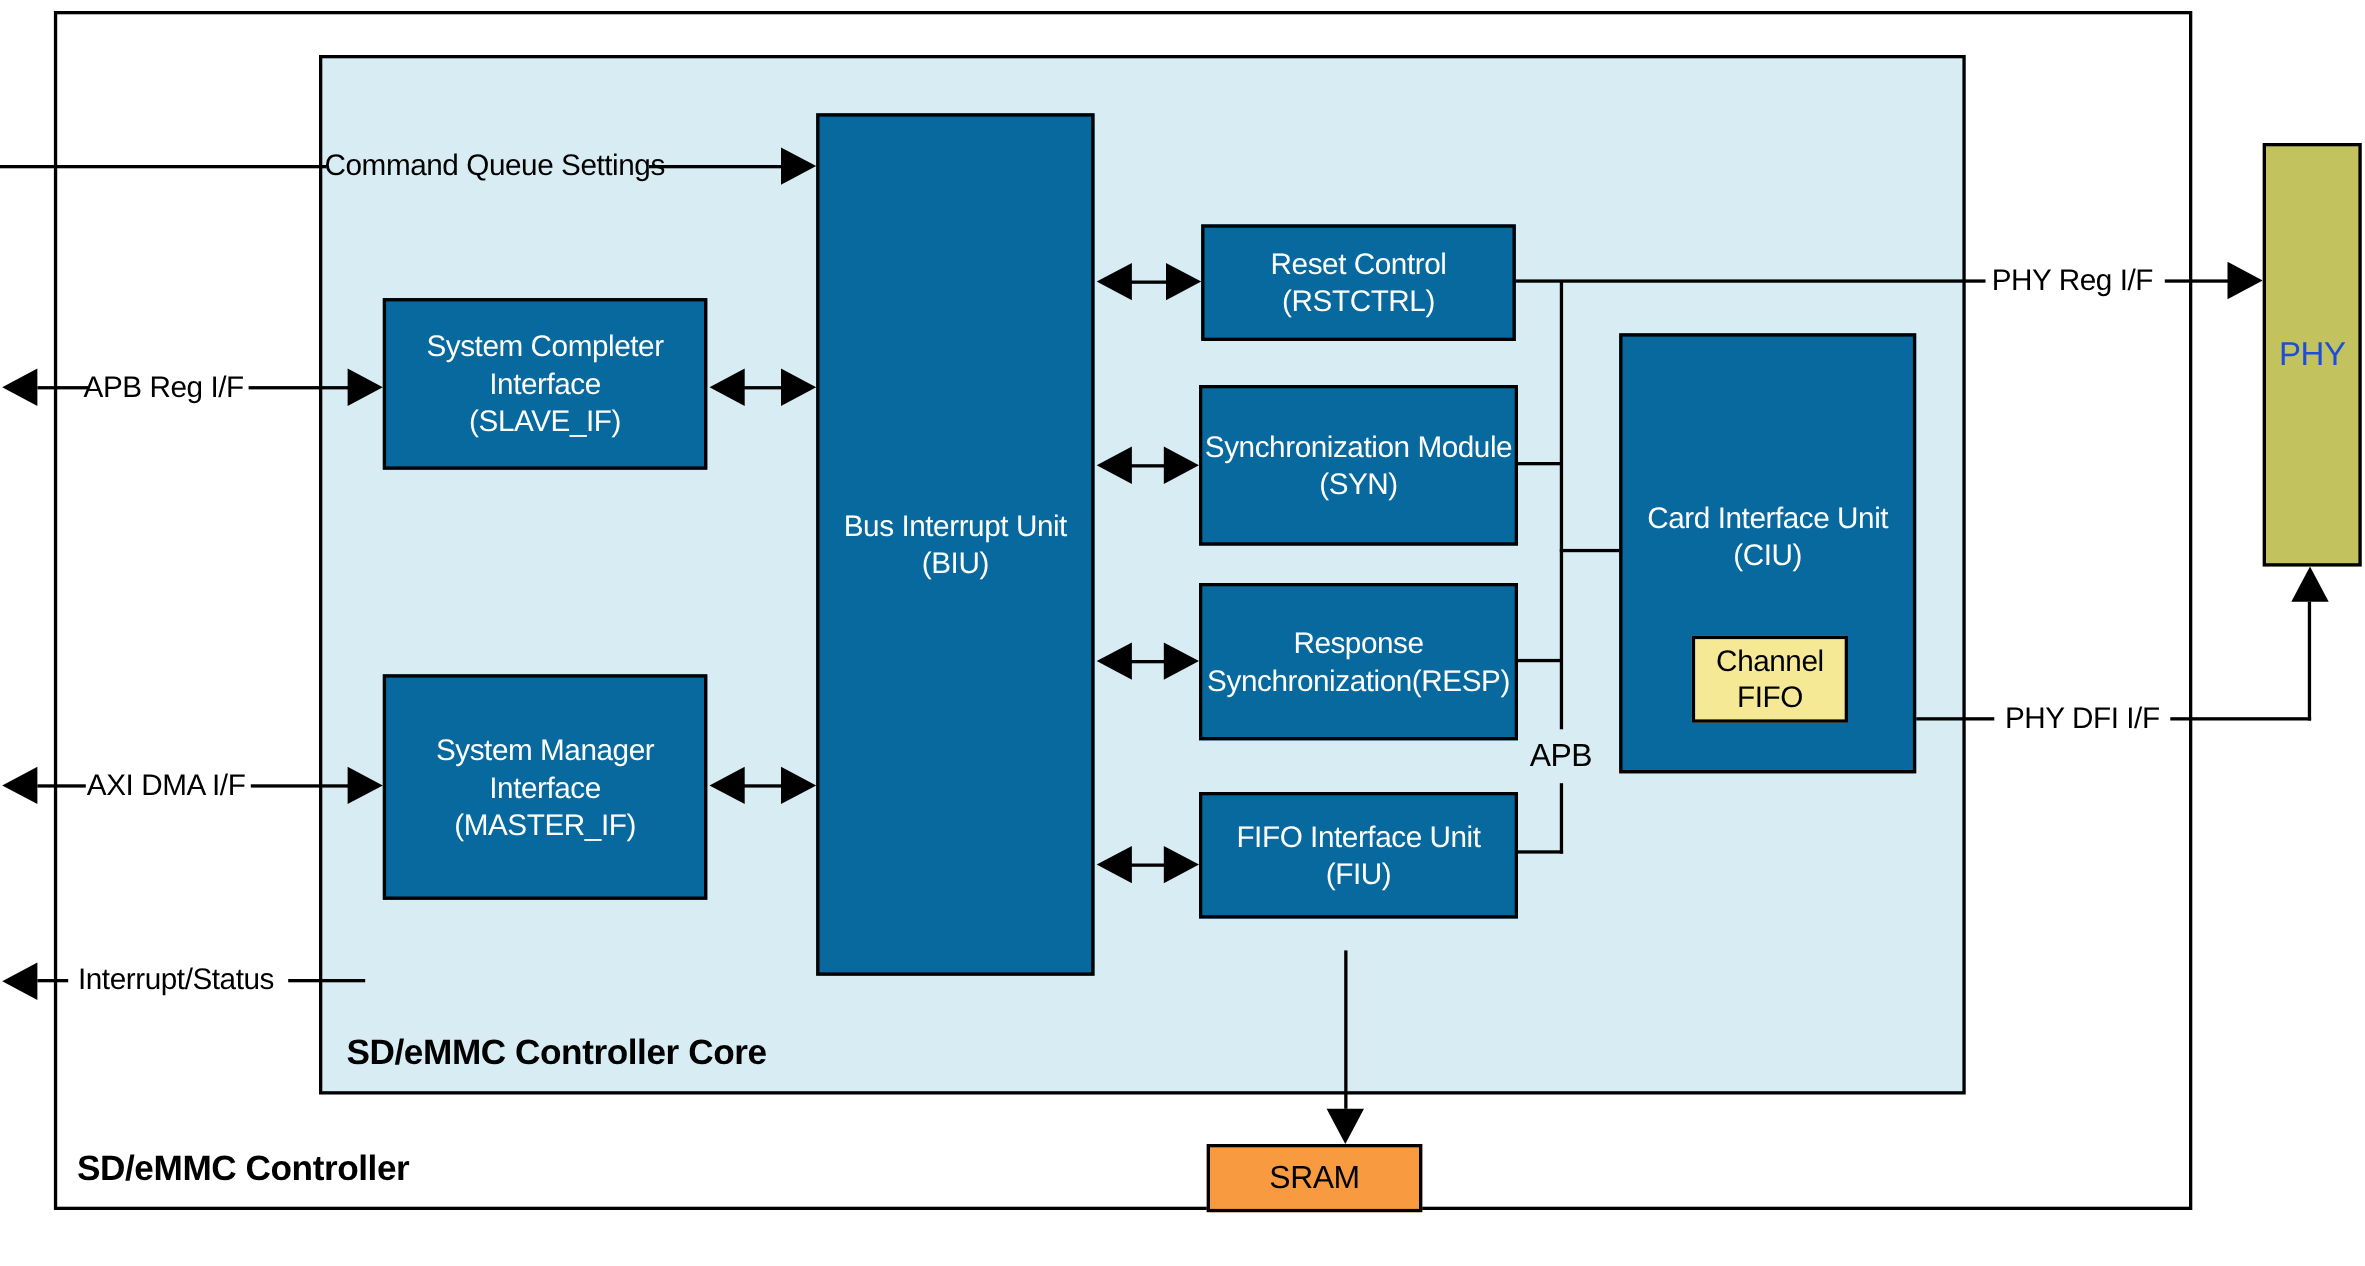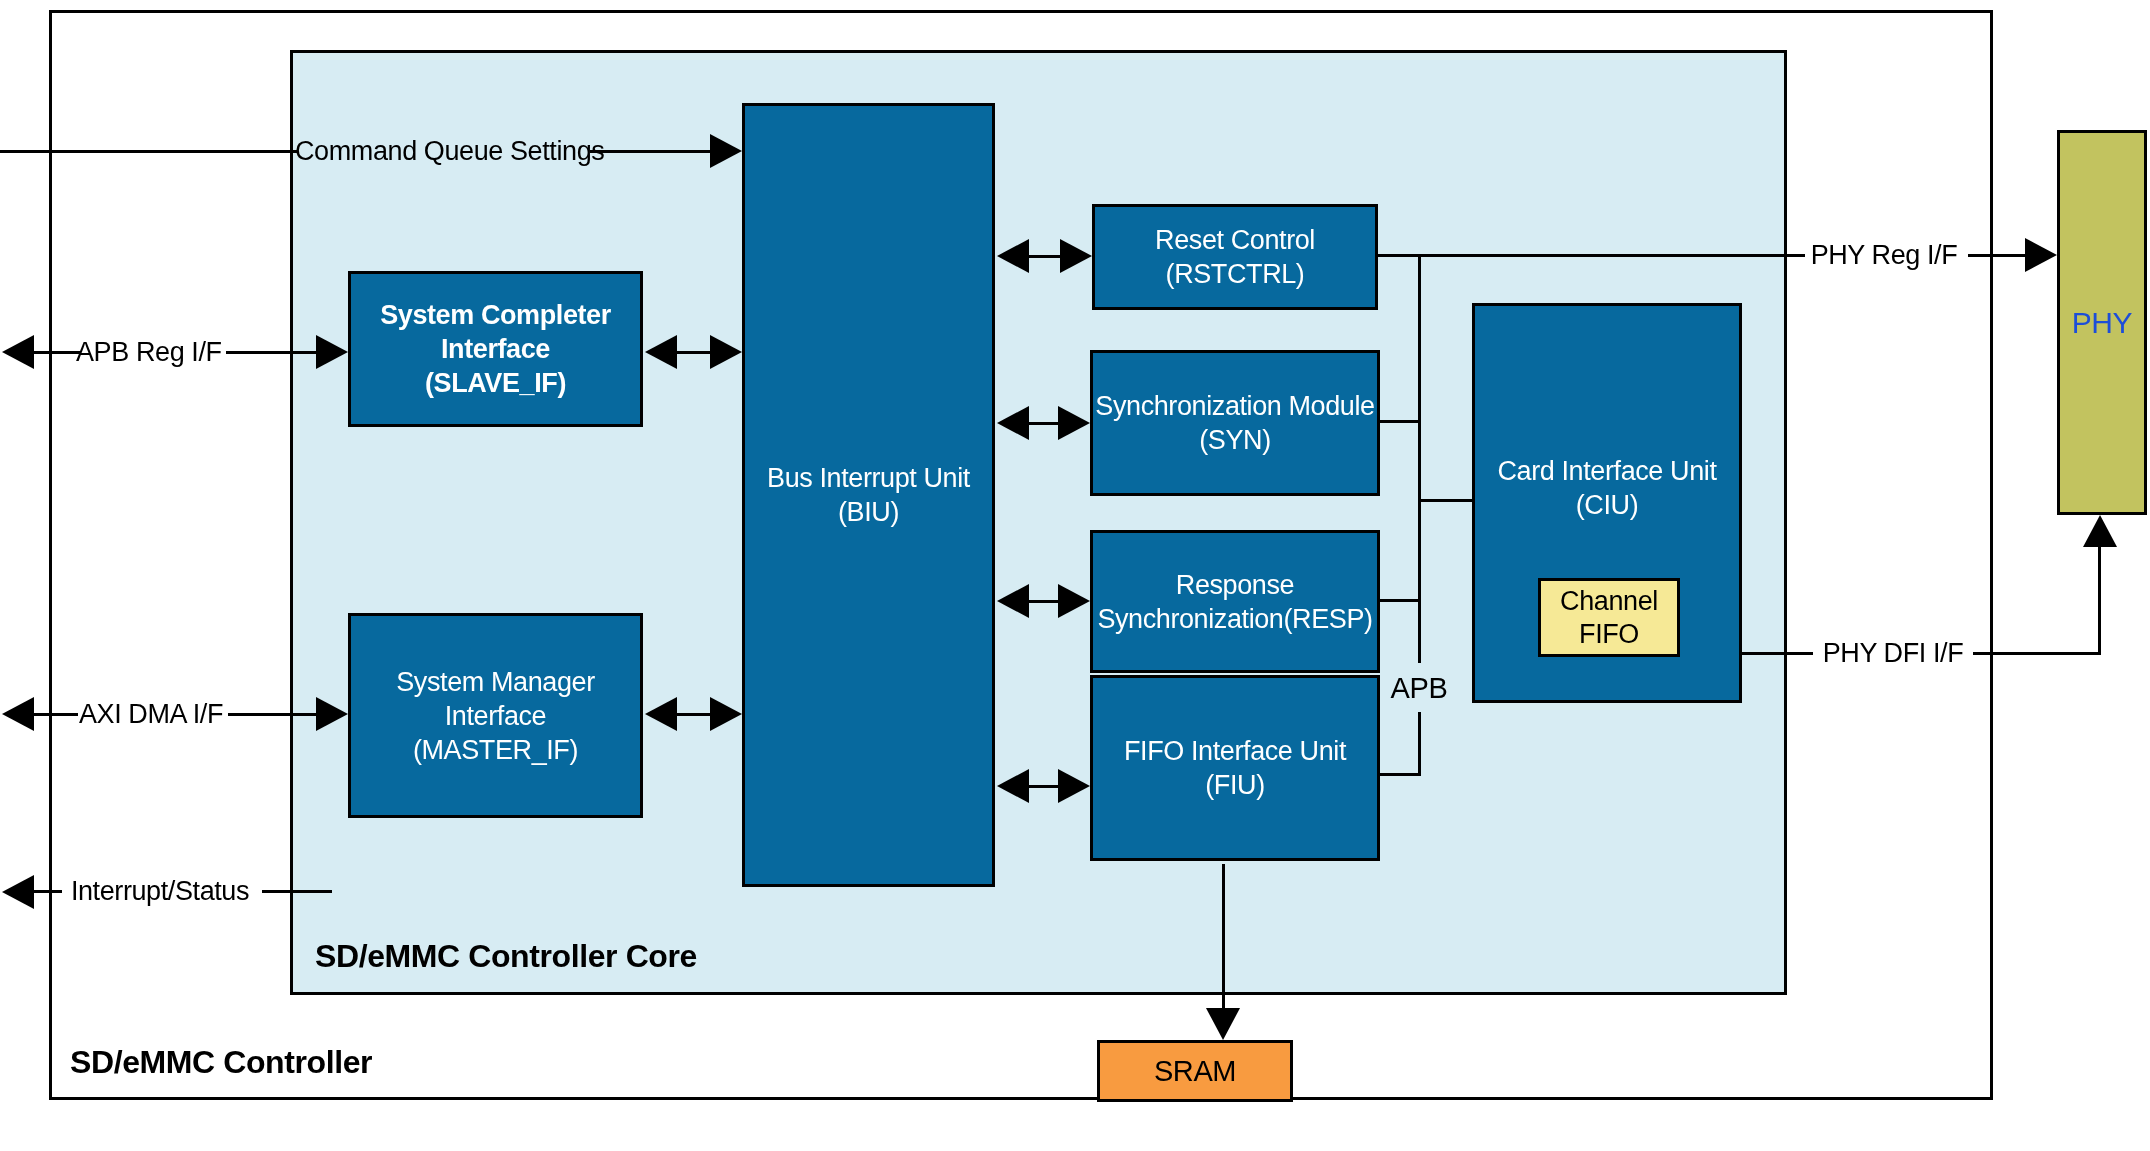--- a/index.html
+++ b/index.html
@@ -101,21 +101,21 @@
 
   <div class="hline" style="left:1742px;top:652px;width:71px;"></div>
   <div class="sig" style="left:1813px;top:653px;width:160px;">PHY DFI I/F</div>
   <div class="hline" style="left:1973px;top:652px;width:128px;"></div>
   <div class="vline" style="left:2098px;top:547px;height:108px;"></div>
   <div class="tri tri-u" style="left:2083px;top:515px;"></div>
 
   <div class="vline" style="left:1222px;top:864px;height:144px;"></div>
   <div class="tri tri-d" style="left:1206px;top:1008px;"></div>
 
-  <div class="box" style="left:348px;top:271px;width:295px;height:156px;font-weight:bold;">
+  <div class="box" style="left:348px;top:271px;width:295px;height:156px;">
     <span>System Completer</span>
     <span>Interface</span>
     <span>(SLAVE_IF)</span>
   </div>
 
   <div class="box" style="left:348px;top:613px;width:295px;height:205px;">
     <span>System Manager</span>
     <span>Interface</span>
     <span>(MASTER_IF)</span>
   </div>
@@ -133,21 +133,21 @@
   <div class="box" style="left:1090px;top:350px;width:290px;height:146px;">
     <span>Synchronization Module</span>
     <span>(SYN)</span>
   </div>
 
   <div class="box" style="left:1090px;top:530px;width:290px;height:143px;">
     <span>Response</span>
     <span>Synchronization(RESP)</span>
   </div>
 
-  <div class="box" style="left:1090px;top:675px;width:290px;height:186px;">
+  <div class="box" style="left:1090px;top:720px;width:290px;height:115px;">
     <span>FIFO Interface Unit</span>
     <span>(FIU)</span>
   </div>
 
   <div class="box" style="left:1472px;top:303px;width:270px;height:400px;justify-content:flex-start;padding-top:148px;">
     <span>Card Interface Unit</span>
     <span>(CIU)</span>
     <div class="fifo" style="left:63px;top:272px;width:142px;height:79px;">
       <span>Channel</span>
       <span>FIFO</span>

